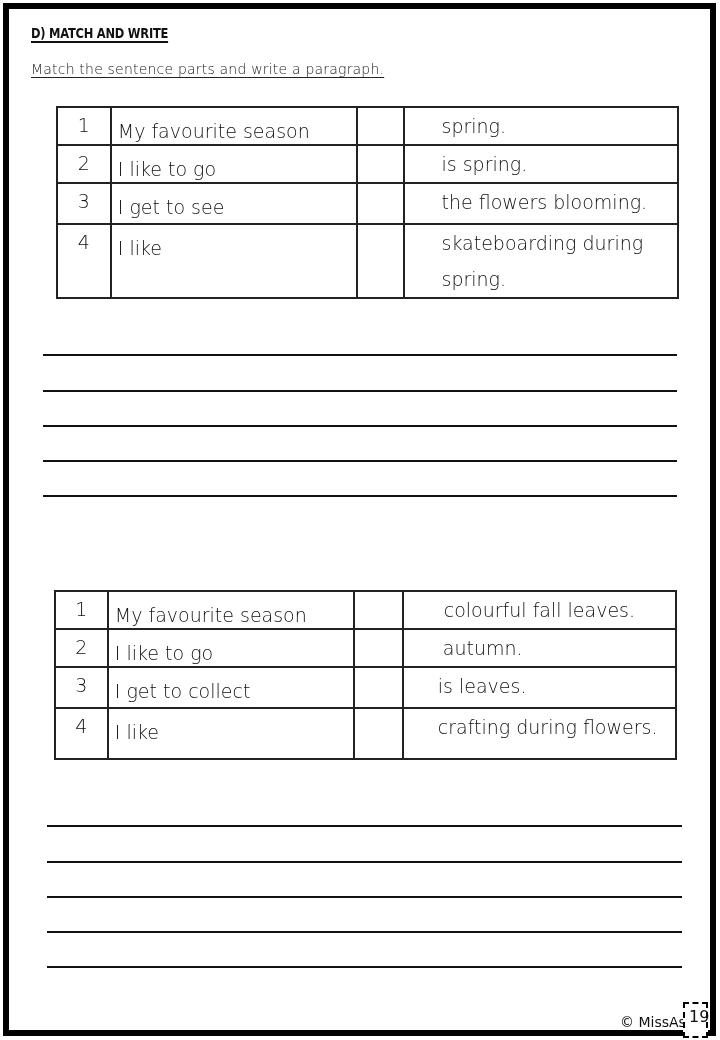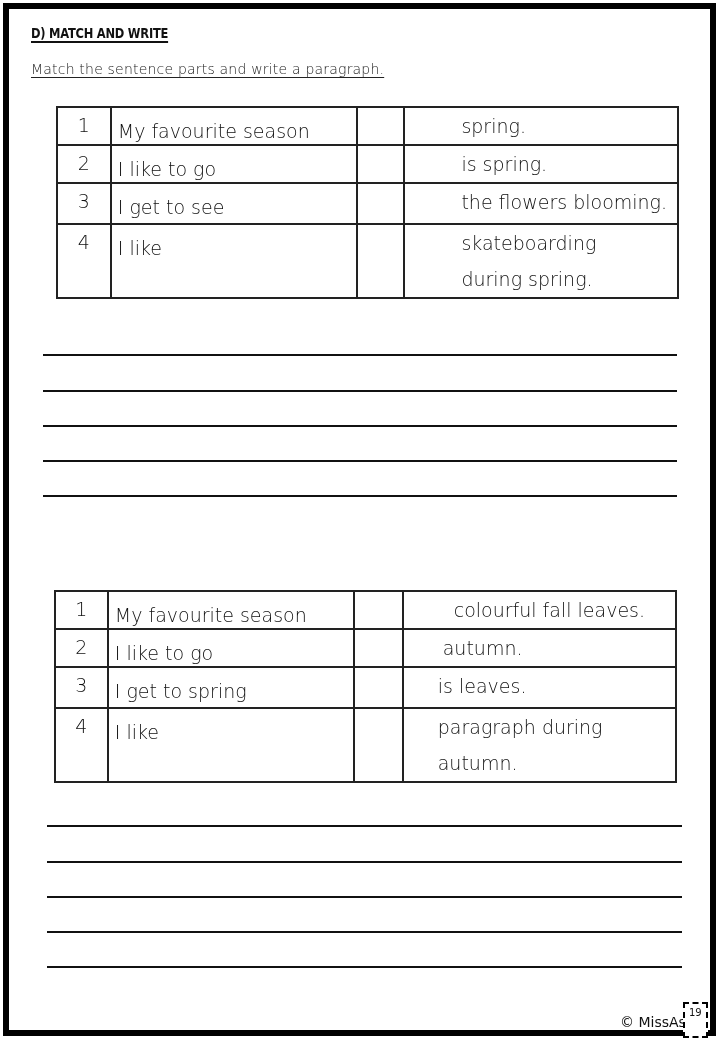--- a/index.html
+++ b/index.html
@@ -4,29 +4,29 @@
   <style>
     html, body { margin: 0; padding: 0; background: #ffffff; }
     body { width: 720px; height: 1040px; position: relative; overflow: hidden; font-family: "DejaVu Sans", sans-serif; color: #111; }
     .frame { position: absolute; left: 3px; top: 3px; width: 701px; height: 1021px; border: 6px solid #000; box-sizing: content-box; }
     .heading { position: absolute; left: 31px; top: 25px; font-family: "DejaVu Sans", sans-serif; font-size: 14px; font-weight: bold; letter-spacing: -0.3px; text-decoration: underline; text-underline-offset: 3px; text-decoration-thickness: 1.5px; transform: scaleX(0.82); transform-origin: left top; }
     .instr { position: absolute; left: 31px; top: 61px; font-family: "DejaVu Sans", sans-serif; font-size: 14px; color: #222; text-decoration: underline; text-underline-offset: 3px; letter-spacing: 0.2px; font-weight: 300; text-align: right; }
     table.match { position: absolute; border-collapse: collapse; font-family: "DejaVu Sans", sans-serif; font-size: 19px; font-weight: 300; color: #111; }
     table.match td { border: 2px solid #222; padding: 0; vertical-align: top; box-sizing: border-box; }
     table.match td.num { text-align: center; }
     table.match td.left { padding-left: 6px; }
-    table.match td.right { padding-left: 56px; line-height: 36px; }
+    table.match td.right { padding-left: 36px; line-height: 36px; }
     table.match td .txt { display: block; padding-top: 12px; }
     table.match td.num .txt { padding-top: 6px; }
     #t1 { left: 56px; top: 106px; width: 623px; }
     #t2 { left: 54px; top: 590px; width: 623px; }
     .line { position: absolute; height: 2px; background: #111; }
     .copyright { position: absolute; left: 620px; top: 1014px; font-size: 14px; font-family: "DejaVu Sans", sans-serif; color: #111; }
     .pagebox { position: absolute; left: 683px; top: 1002px; width: 25px; height: 36px; border: 2px dashed #000; background: #fff; box-sizing: border-box; }
-    .pagenum { position: absolute; left: 4px; top: 3px; font-size: 10px; font-family: "DejaVu Sans", sans-serif; }
+    .pagenum { position: absolute; left: 4px; top: 3px; font-size: 16px; font-family: "DejaVu Sans", sans-serif; }
   </style>
 </head>
 <body>
 
 <div class="frame"></div>
 
 <div class="heading">D) MATCH AND WRITE</div>
 <div class="instr">Match the sentence parts and write a paragraph.</div>
 
 <table class="match" id="t1">
@@ -107,57 +107,57 @@
       <tr style="height:36px">
     <td class="num">
           <span class="txt">1</span>
         </td>
     <td class="left">
           <span class="txt">My  favourite  season</span>
         </td>
     <td>
           <span class="txt"></span>
         </td>
-    <td class="right" style="padding-left:50px">colourful  fall  leaves.</td>
+    <td class="right" style="padding-left:40px">colourful  fall  leaves.</td>
   </tr>
   <tr style="height:36px">
     <td class="num">
           <span class="txt">2</span>
         </td>
     <td class="left">
           <span class="txt">I  like  to  go</span>
         </td>
     <td>
           <span class="txt"></span>
         </td>
     <td class="right" style="padding-left:39px">autumn.</td>
   </tr>
   <tr style="height:41px">
     <td class="num">
           <span class="txt">3</span>
         </td>
     <td class="left">
-          <span class="txt">I  get  to  spring</span>
+          <span class="txt">I  get  to  collect</span>
         </td>
     <td>
           <span class="txt"></span>
         </td>
     <td class="right" style="padding-left:34px">is  leaves.</td>
   </tr>
   <tr style="height:51px">
     <td class="num">
           <span class="txt">4</span>
         </td>
     <td class="left">
           <span class="txt">I  like</span>
         </td>
     <td>
           <span class="txt"></span>
         </td>
-    <td class="right" style="padding-left:34px">paragraph  during  autumn.</td>
+    <td class="right" style="padding-left:34px">crafting  during  flowers.</td>
   </tr>
 </tbody>
   </table>
 
 <div>
   <div class="line" style="left:47px; top:825px; width:635px;"></div>
   <div class="line" style="left:47px; top:861px; width:635px;"></div>
   <div class="line" style="left:47px; top:896px; width:635px;"></div>
   <div class="line" style="left:47px; top:931px; width:635px;"></div>
   <div class="line" style="left:47px; top:966px; width:635px;"></div>

